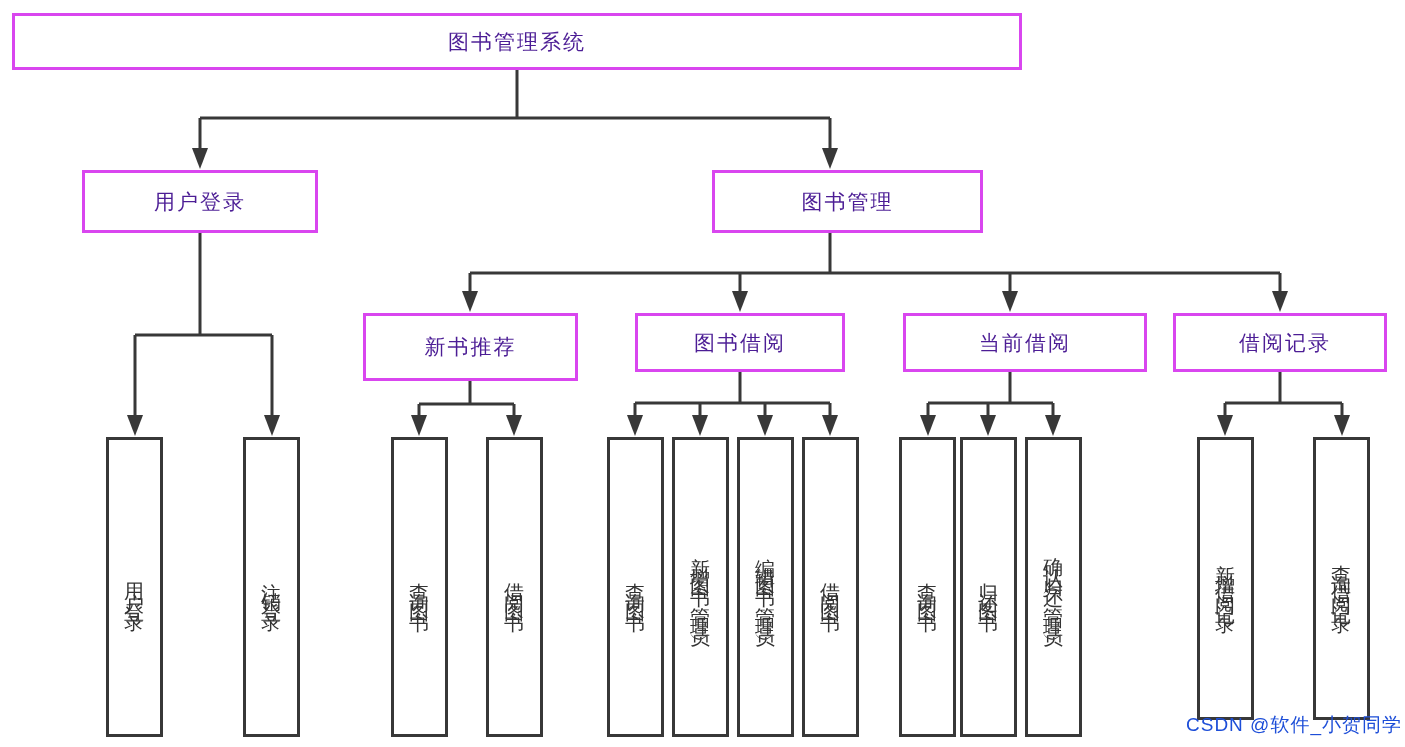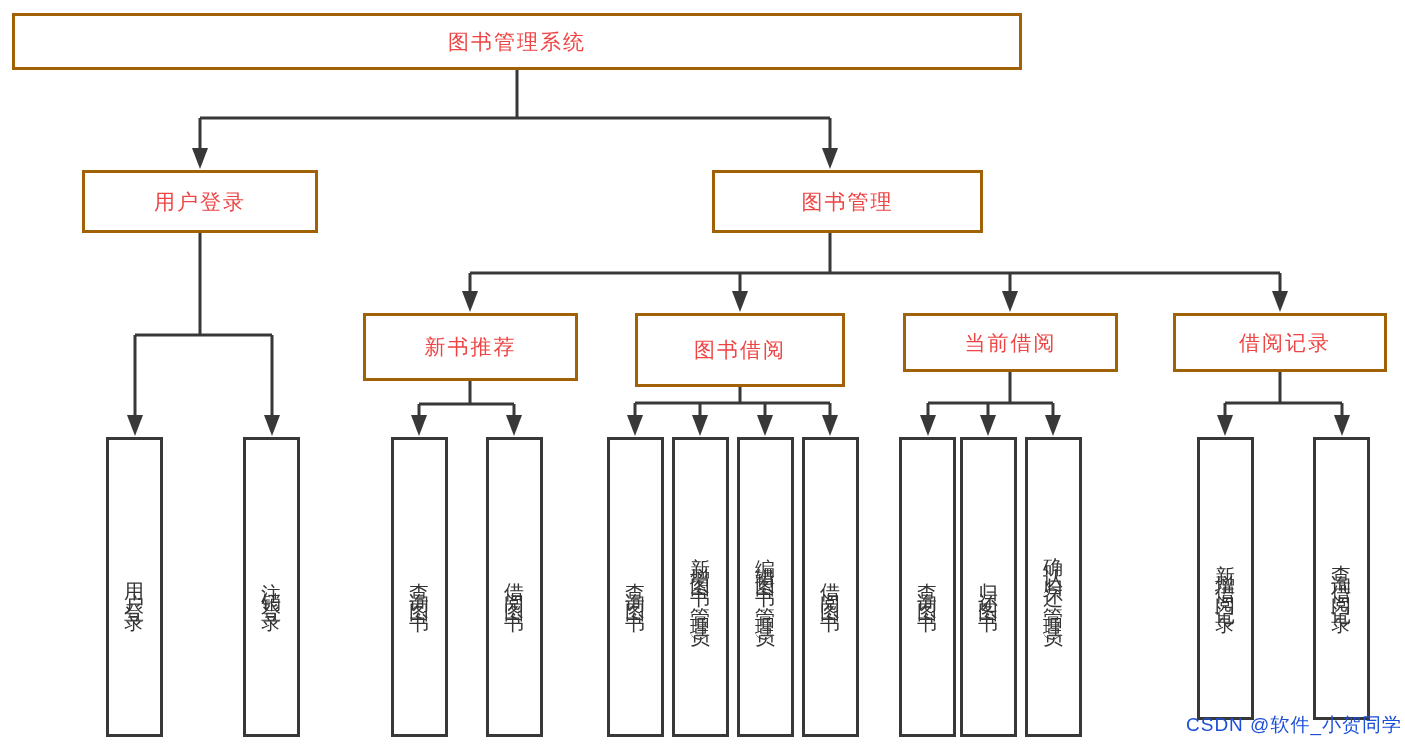--- a/index.html
+++ b/index.html
@@ -12,26 +12,26 @@
     overflow: hidden;
   }
   #connectors {
     position: absolute;
     left: 0; top: 0;
     width: 1405px; height: 747px;
   }
   .node {
     position: absolute;
     box-sizing: border-box;
-    border: 3px solid #a16207;
+    border: 3px solid #d946ef;
     background: #ffffff;
     display: flex;
     align-items: center;
     justify-content: center;
-    color: #ef4444;
+    color: #4c1d95;
     font-size: 21px;
     letter-spacing: 2px;
     white-space: nowrap;
   }
   .leaf {
     position: absolute;
     box-sizing: border-box;
     border: 3px solid #383838;
     background: #ffffff;
     display: flex;
@@ -94,22 +94,22 @@
       <polygon points="1334,415 1350,415 1342,436"></polygon>
     </g>
   </svg>
 
   <div class="node" style="left:12px; top:13px; width:1010px; height:57px;">图书管理系统</div>
 
   <div class="node" style="left:82px; top:170px; width:236px; height:63px;">用户登录</div>
   <div class="node" style="left:712px; top:170px; width:271px; height:63px;">图书管理</div>
 
   <div class="node" style="left:363px; top:313px; width:215px; height:68px;">新书推荐</div>
-  <div class="node" style="left:635px; top:313px; width:210px; height:74px;">图书借阅</div>
-  <div class="node" style="left:903px; top:313px; width:215px; height:59px;">当前借阅</div>
+  <div class="node" style="left:635px; top:313px; width:210px; height:59px;">图书借阅</div>
+  <div class="node" style="left:903px; top:313px; width:244px; height:59px;">当前借阅</div>
   <div class="node" style="left:1173px; top:313px; width:214px; height:59px;padding-left:10px;">借阅记录</div>
 
   <div class="leaf" style="left:106px; top:437px; height:300px;">
     <span>用户登录</span>
   </div>
   <div class="leaf" style="left:243px; top:437px; height:300px;">
     <span>注销登录</span>
   </div>
 
   <div class="leaf" style="left:391px; top:437px; height:300px;">

